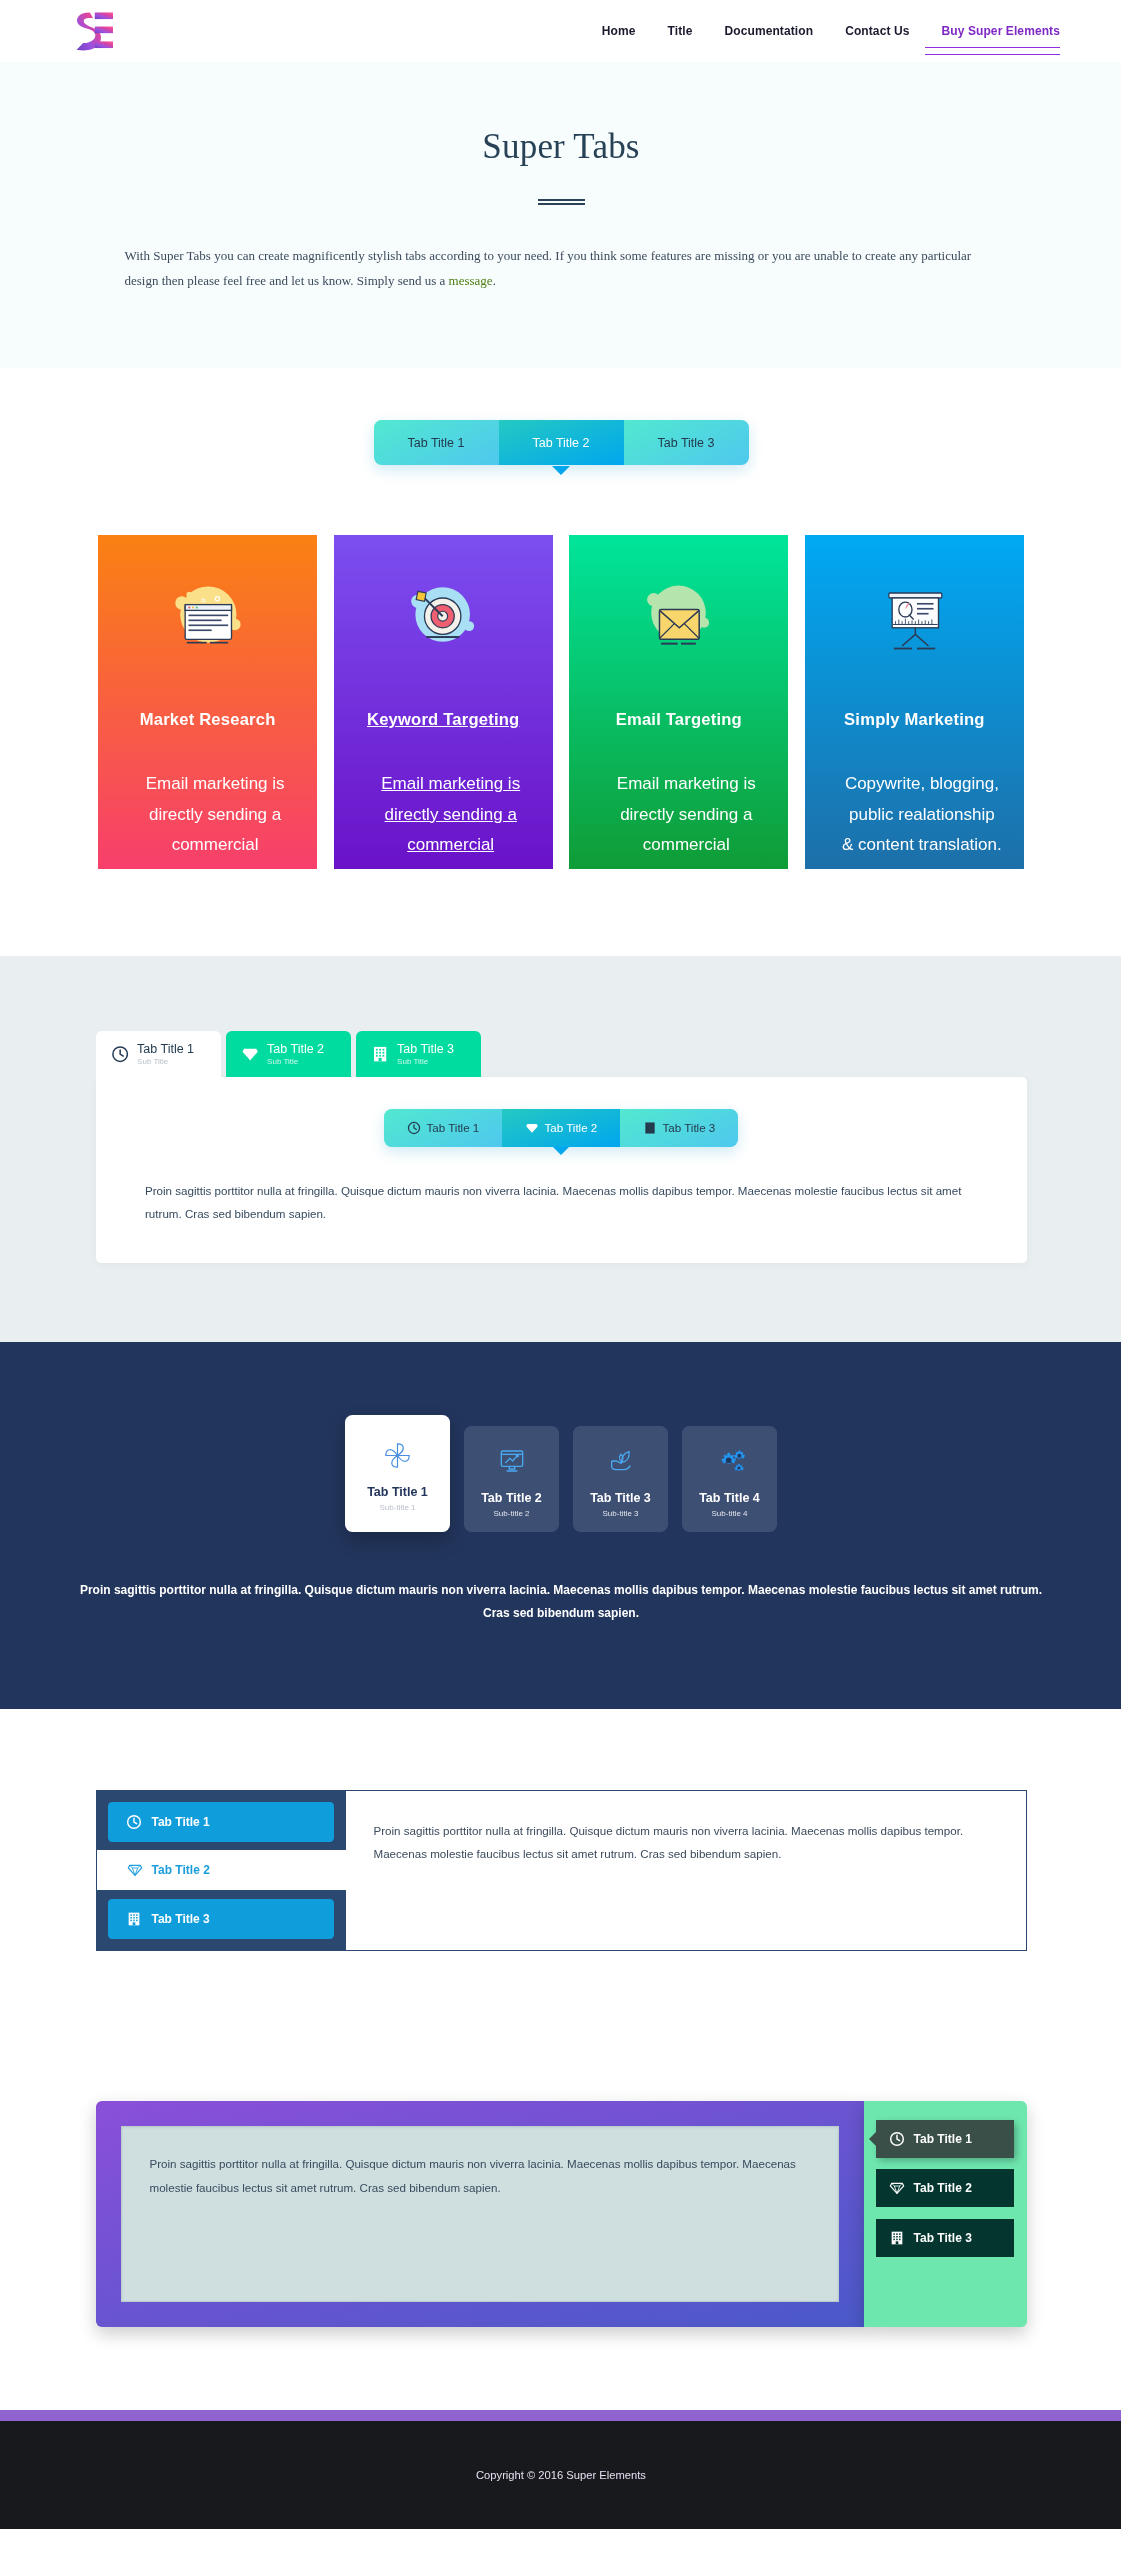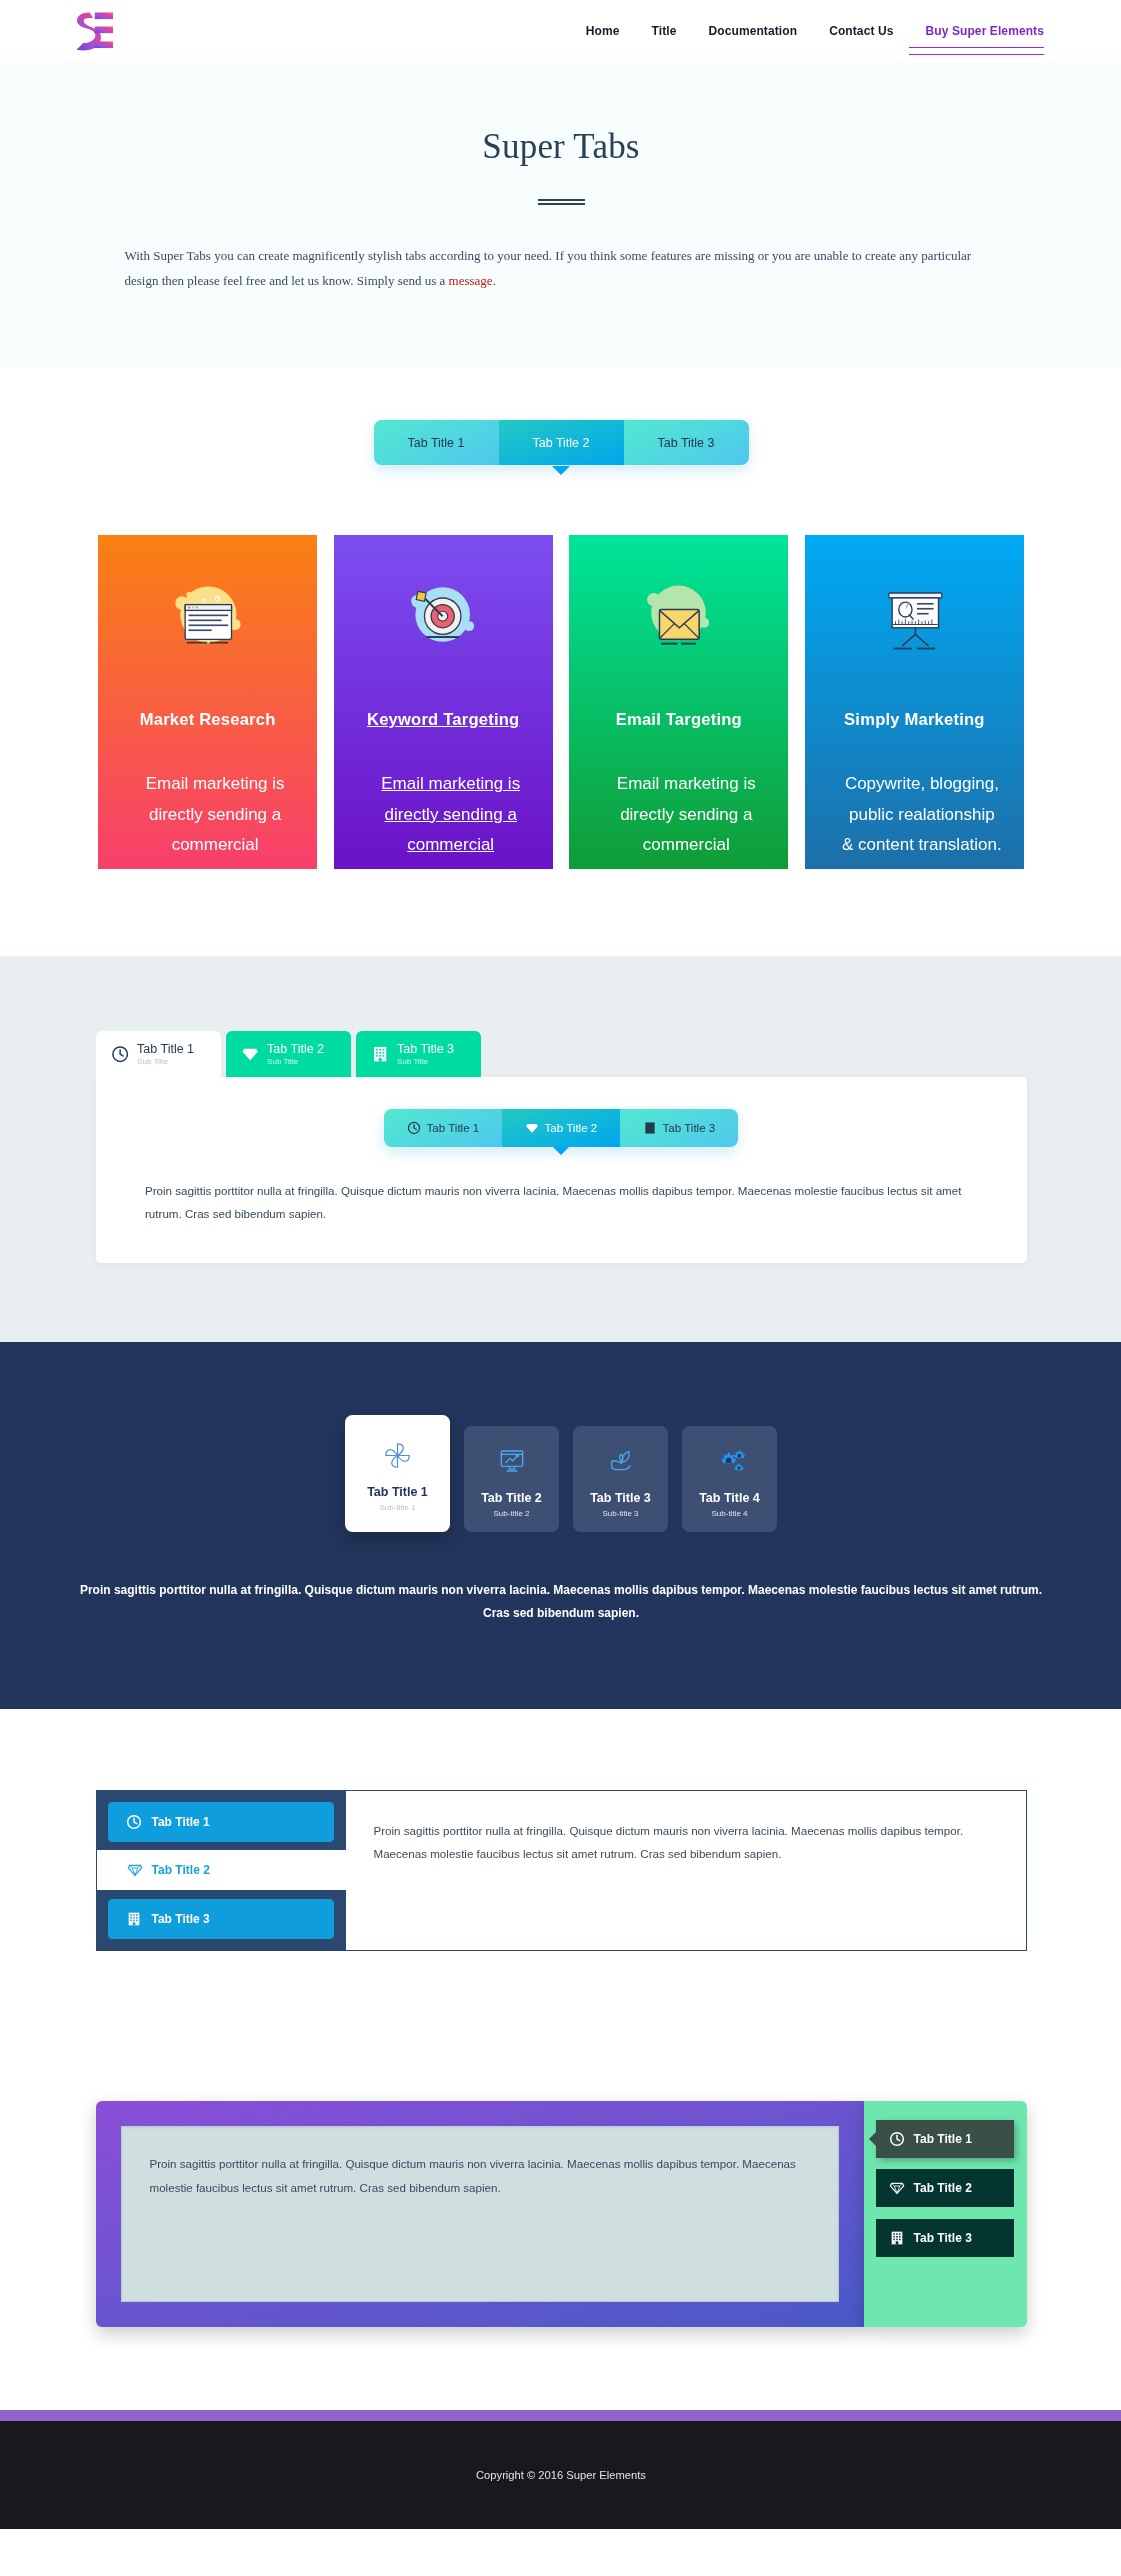--- a/index.html
+++ b/index.html
@@ -10,21 +10,21 @@
     color: #2b3a55;
     -webkit-font-smoothing: antialiased;
   }
 
   
   .site-header {
     height: 62px;
     background: #ffffff;
     display: flex;
     align-items: center;
-    padding: 0 16px 0 0;
+    padding: 0 0 0 0;
     position: relative;
     z-index: 5;
     justify-content: flex-end;
   }
   .logo {
     margin-left: 65px;
     width: 48px; height: 47px;
     display: block;
   }
   .main-nav {
@@ -80,21 +80,21 @@
   }
   .hero p {
     max-width: 923px;
     margin: 0 auto;
     font-size: 13px;
     line-height: 1.95;
     color: #3c4b5c;
     text-align: left;
     padding: 0 25px;
   }
-  .hero p a { color: #b91c1c; text-decoration: none; }
+  .hero p a { color: #4d7c0f; text-decoration: none; }
 
   
   .section-white { background: #fff; }
   .s1 { padding: 52px 0 87px; }
 
   .pilltabs-wrap { display: flex; justify-content: center; }
   .pilltabs {
     display: flex;
     border-radius: 7.5px;
     overflow: visible;

